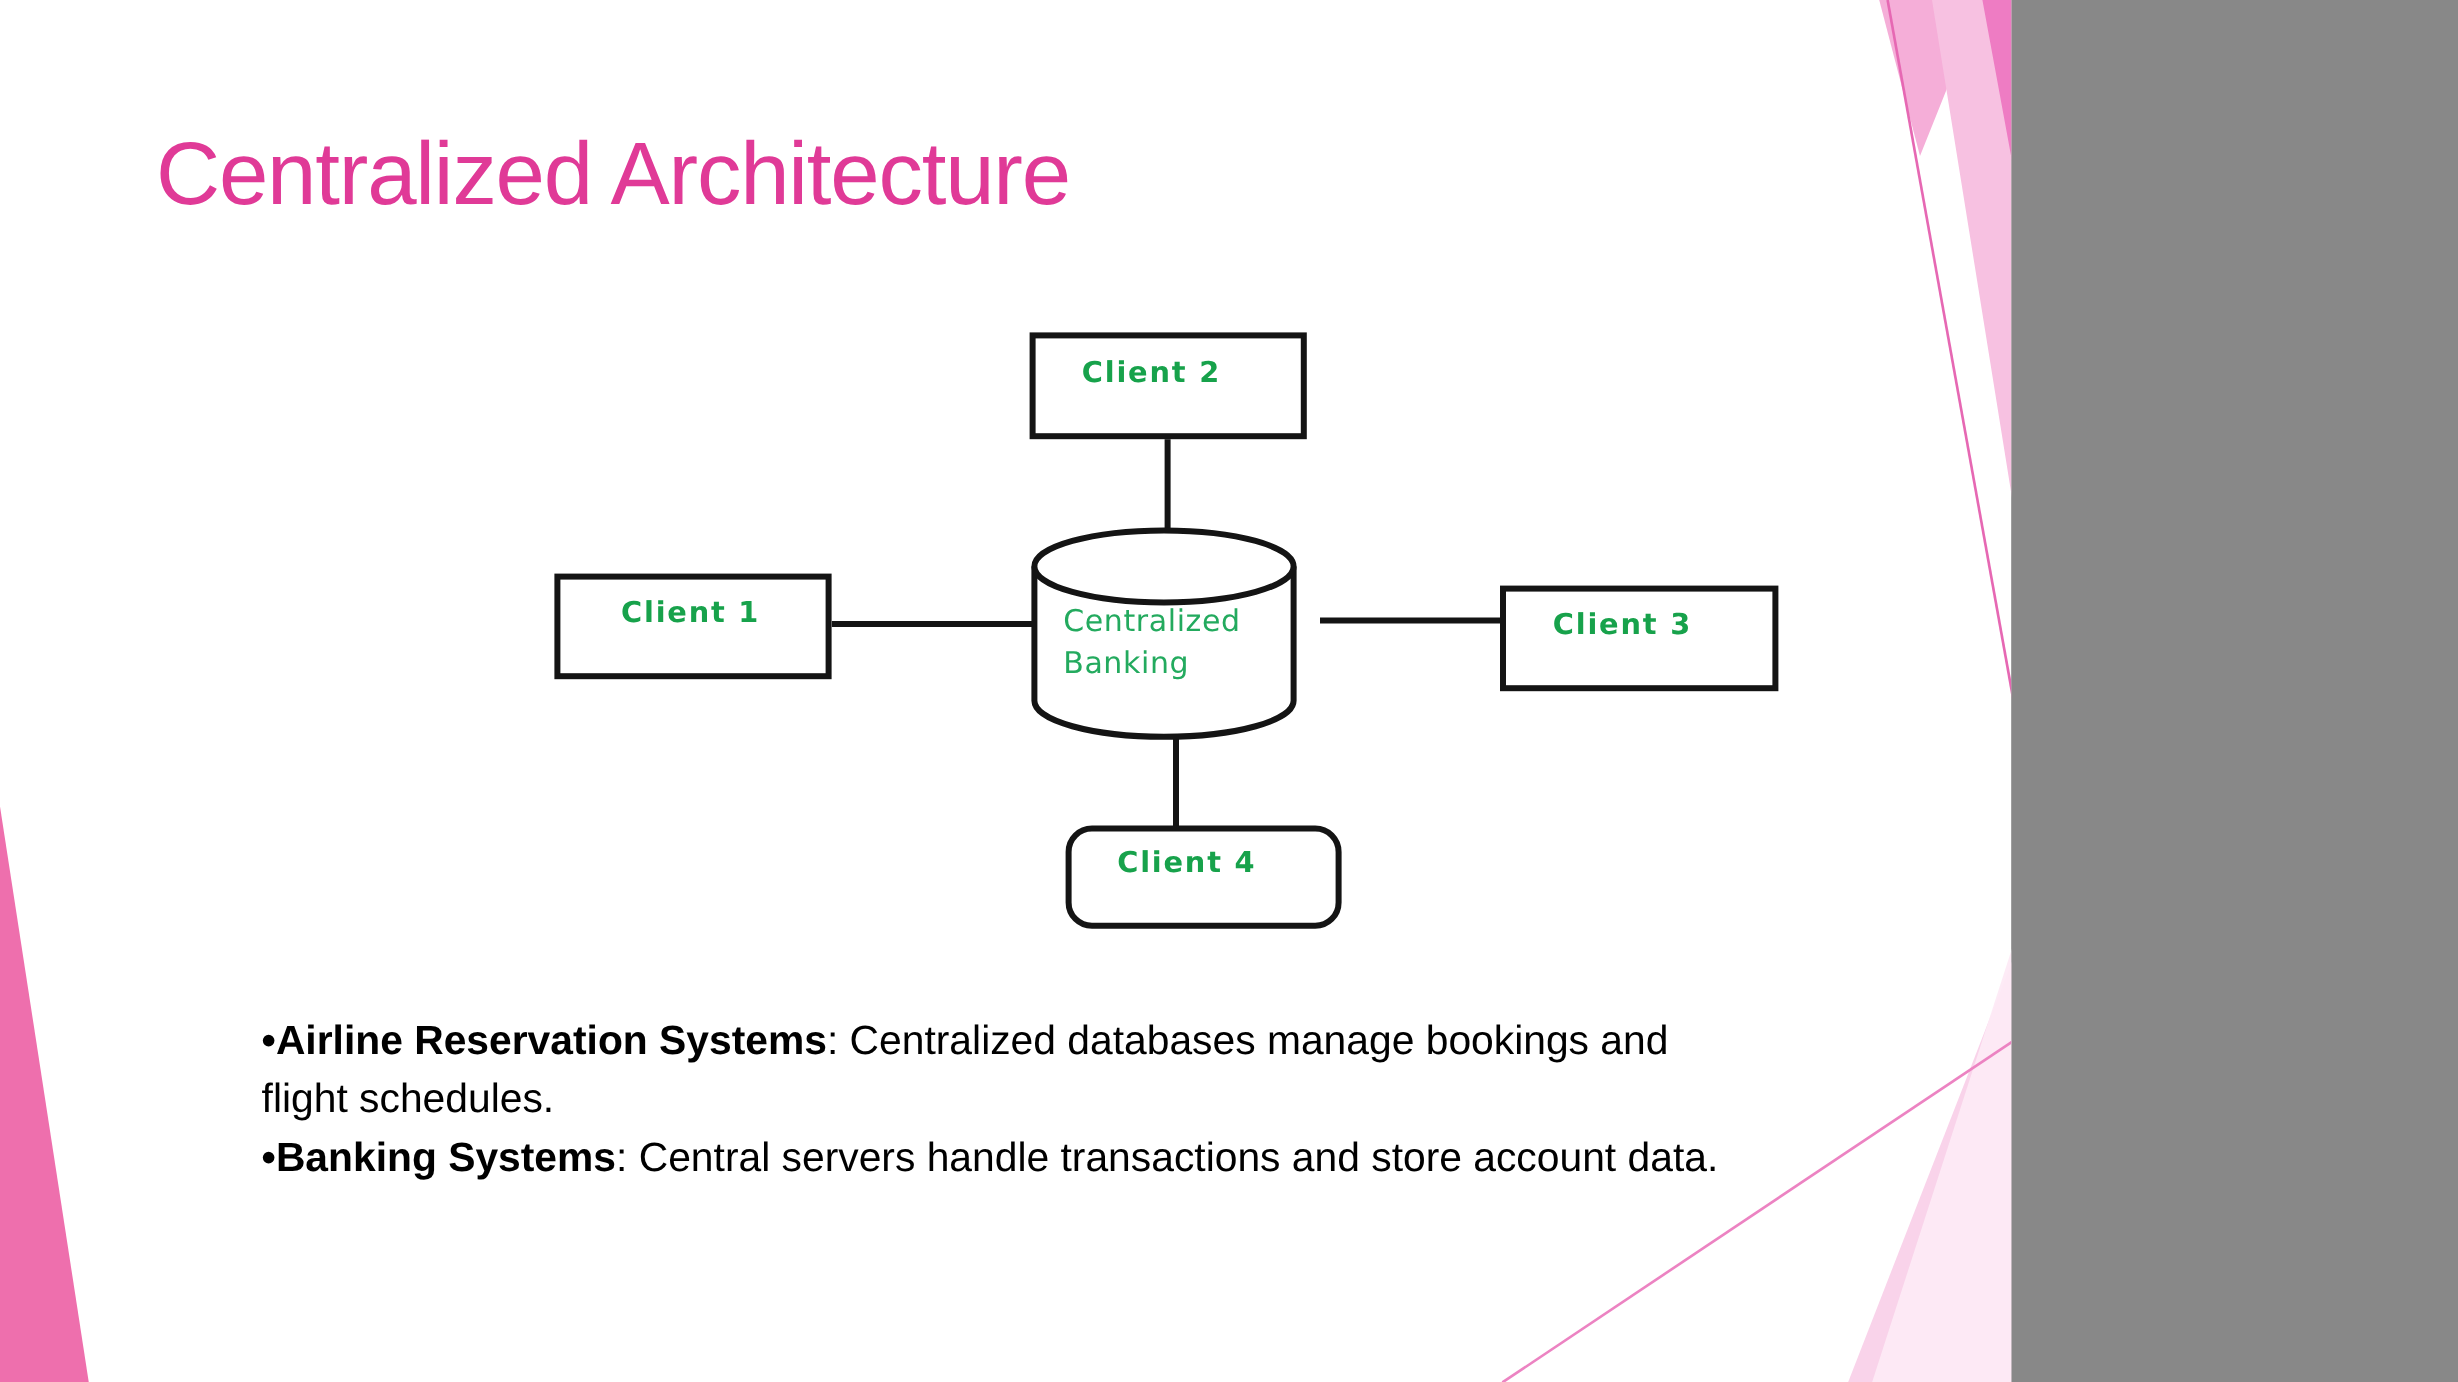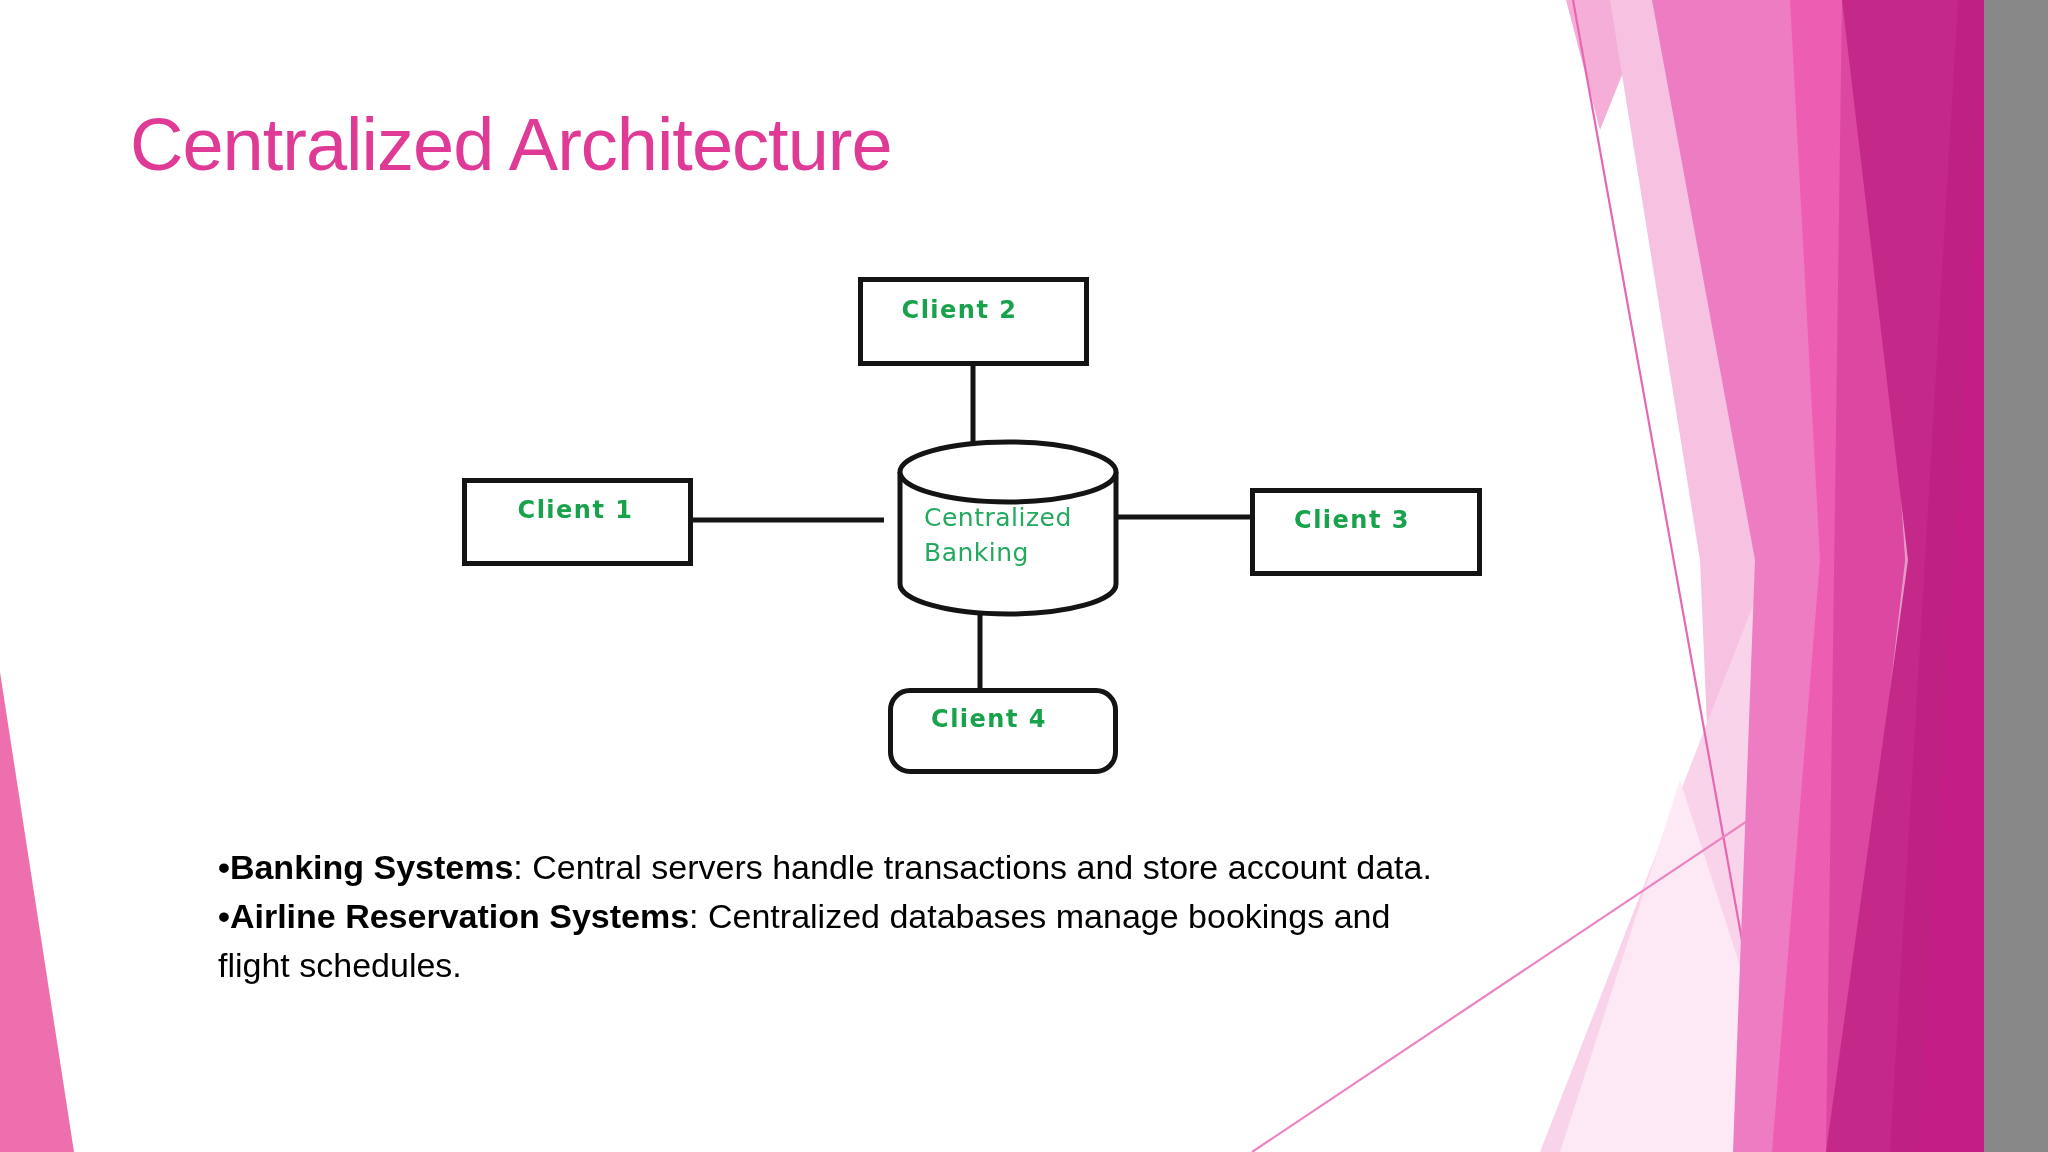--- a/index.html
+++ b/index.html
@@ -1,32 +1,32 @@
 <!DOCTYPE html>
 <html><head>
 <meta charset="utf-8">
 <style>
   html,body{margin:0;padding:0;background:#888;}
   .slide{
-    position:relative;width:1984px;height:1152px;background:#ffffff;
+    position:relative;width:1676px;height:1152px;background:#ffffff;
     overflow:hidden;font-family:"Liberation Sans",sans-serif;
   }
   svg.layer{position:absolute;left:0;top:0;width:2048px;height:1152px;}
   .title{
     position:absolute;left:130px;top:108px;font-size:74px;line-height:1.0;
     letter-spacing:-1px;color:#e03a97;white-space:nowrap;font-weight:400;
   }
   .client-box{
     position:absolute;box-sizing:border-box;border:5px solid #141414;background:#ffffff;
     display:flex;align-items:center;justify-content:center;
     font-family:"DejaVu Sans",sans-serif;font-weight:bold;font-size:24px;
     letter-spacing:1.5px;color:#17a24b;
   }
   .client-box span{transform:translate(-14px,-12px);}
-  .cylinder{position:absolute;left:896px;top:438px;width:224px;height:180px;}
+  .cylinder{position:absolute;left:858px;top:438px;width:224px;height:180px;}
   .cyl-label{
     position:absolute;left:28px;top:62px;width:180px;
     font-family:"DejaVu Sans",sans-serif;font-size:25px;line-height:35px;
     letter-spacing:.5px;color:#23aa5e;white-space:nowrap;
   }
   .bullets{
     position:absolute;left:218px;top:843px;width:1460px;
     font-size:34px;line-height:49px;color:#000000;
   }
   .bullets p{margin:0;}
@@ -82,17 +82,17 @@
       <path d="M4,34 L4,146 A108,30 0 0 0 220,146 L220,34" fill="#ffffff" stroke="#141414" stroke-width="5"></path>
       <ellipse cx="112" cy="34" rx="108" ry="30" fill="#ffffff" stroke="#141414" stroke-width="5"></ellipse>
     </svg>
     <div class="cyl-label">
       <div>Centralized</div>
       <div>Banking</div>
     </div>
   </div>
 
   <div class="bullets">
+    <p><span class="b">•</span><span class="b">Airline Reservation Systems</span><span>: Centralized databases manage bookings and</span><br><span>flight schedules.</span></p>
     <p><span class="b">•</span><span class="b">Banking Systems</span><span>: Central servers handle transactions and store account data.</span></p>
-    <p><span class="b">•</span><span class="b">Airline Reservation Systems</span><span>: Centralized databases manage bookings and</span><br><span>flight schedules.</span></p>
   </div>
 
 </div>
 
 </body></html>

